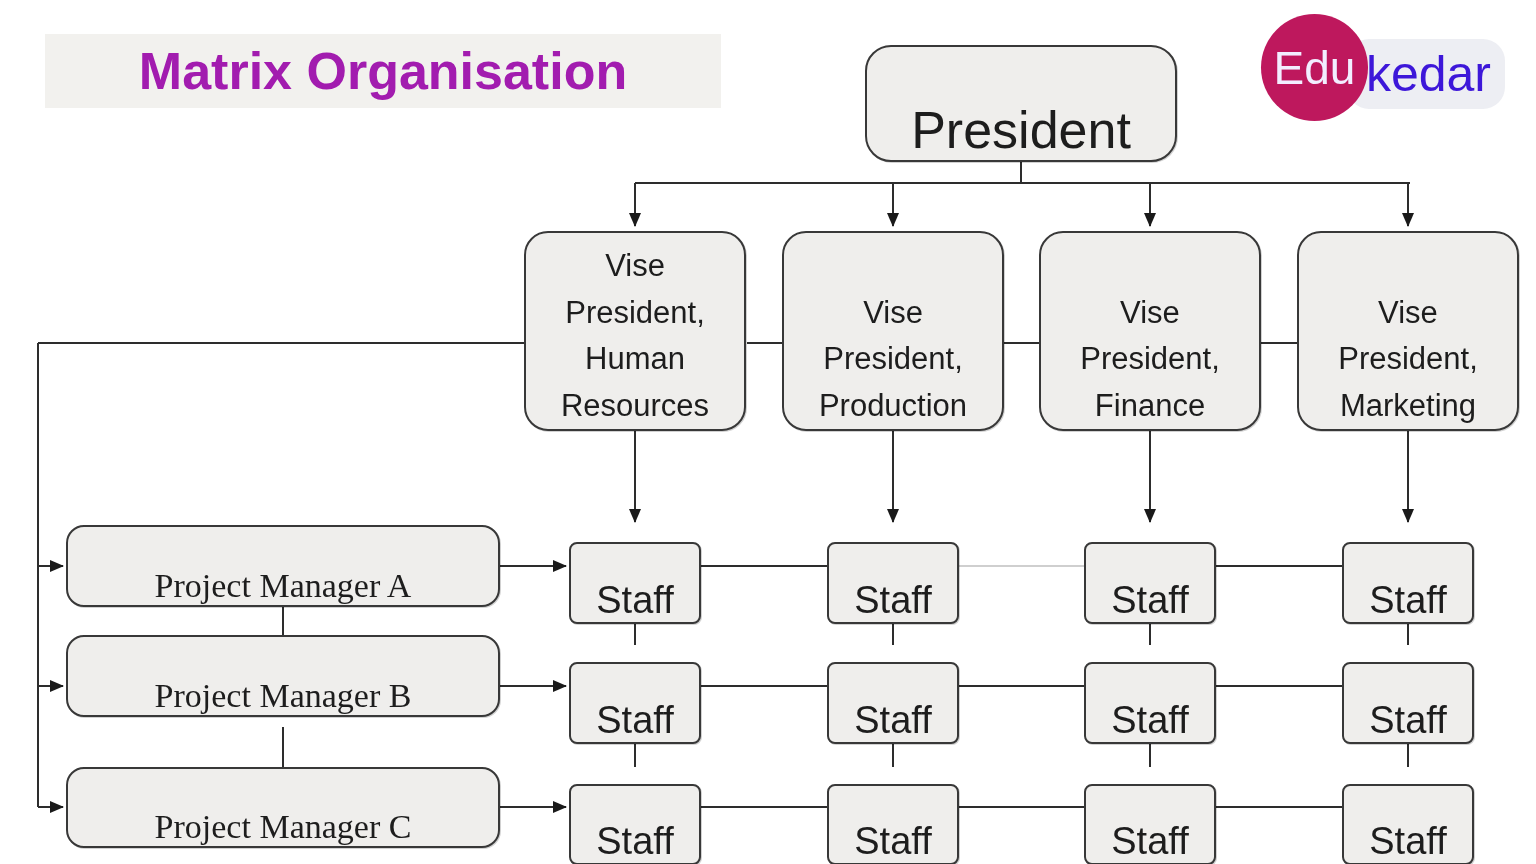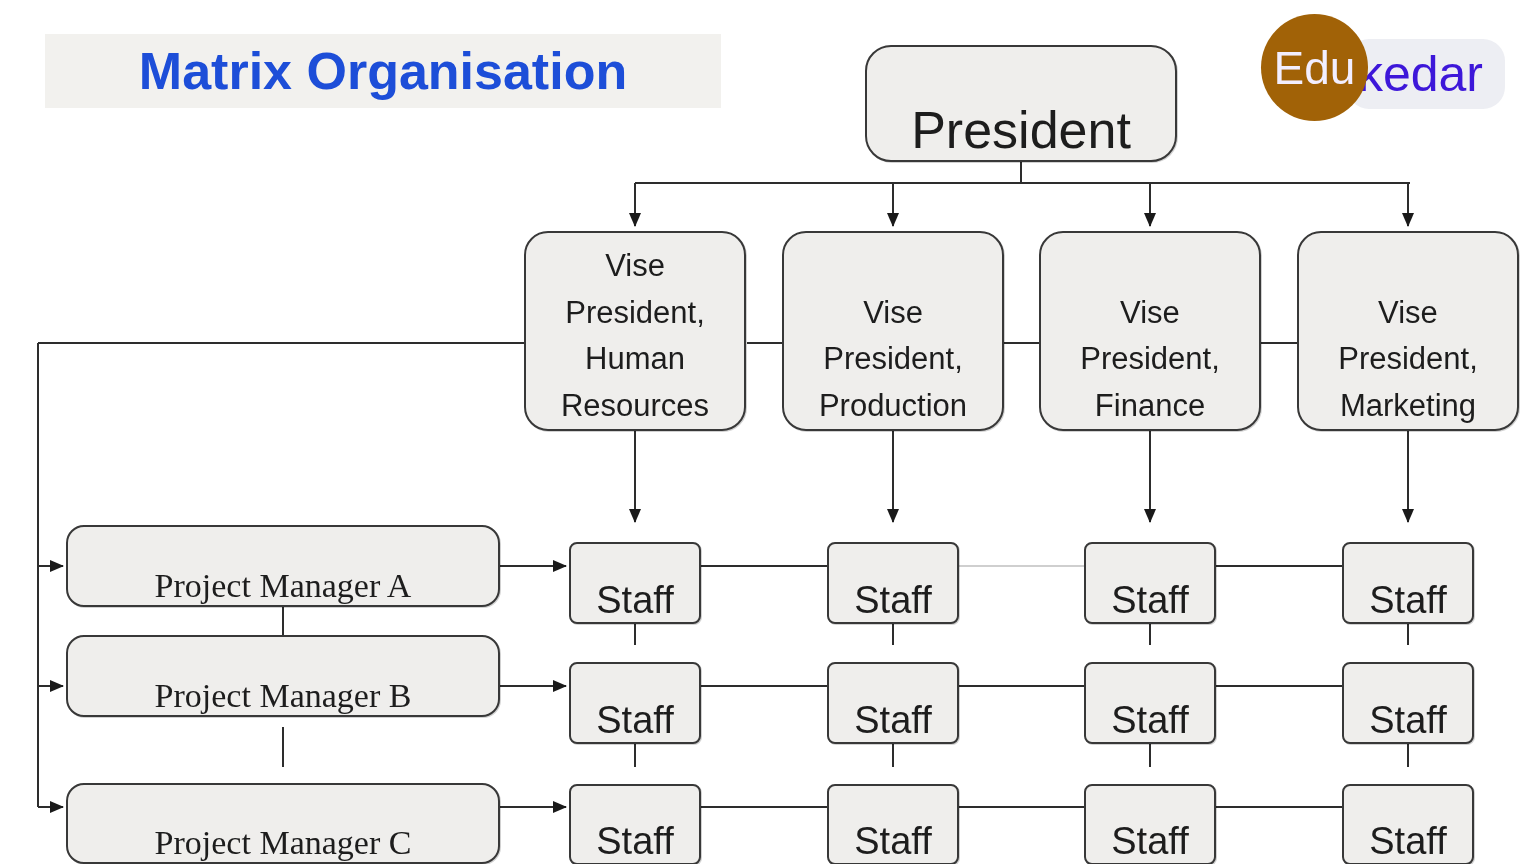--- a/index.html
+++ b/index.html
@@ -10,34 +10,34 @@
     font-family:"Liberation Sans", sans-serif;
     overflow:hidden;
   }
   
   .banner{
     position:absolute;left:45px;top:34px;width:676px;height:74px;
     background:#f2f1ee;
     display:flex;align-items:center;justify-content:center;
   }
   .banner h1{
-    margin:0;font-size:52px;font-weight:bold;color:#1d4ed8;
+    margin:0;font-size:52px;font-weight:bold;color:#a21caf;
     letter-spacing:0px;white-space:nowrap;
   }
   
   .logo-pill{
     position:absolute;left:1347px;top:39px;width:158px;height:70px;
     background:#edeef3;border-radius:22px;z-index:1;
     display:flex;align-items:center;justify-content:flex-end;
-    padding-right:22px;box-sizing:border-box;
+    padding-right:14px;box-sizing:border-box;
   }
   .logo-pill span{font-size:50px;color:#3d17d9;line-height:1;}
   .logo-circle{
     position:absolute;left:1261px;top:14px;width:107px;height:107px;
-    background:#a16207;border-radius:50%;z-index:2;
+    background:#be185d;border-radius:50%;z-index:2;
     display:flex;align-items:center;justify-content:center;
   }
   .logo-circle span{font-size:46px;color:#f2eeff;line-height:1;}
   
   .box{
     position:absolute;
     background:#efeeec;border:2px solid #383838;
     display:flex;align-items:flex-end;justify-content:center;
     color:#1d1d1d;box-sizing:border-box;
     box-shadow:1px 1px 0 rgba(0,0,0,0.18);
@@ -46,21 +46,21 @@
   .president{left:865px;top:45px;width:312px;height:117px;border-radius:26px;font-size:52px;}
   .vp{top:231px;width:222px;height:200px;border-radius:24px;font-size:31px;line-height:1.5;}
   .vp span{white-space:pre-line;}
   .vp1{left:524px;}
   .vp2{left:782px;}
   .vp3{left:1039px;}
   .vp4{left:1297px;}
   .pm{left:66px;width:434px;border-radius:18px;font-size:34px;font-family:Liberation Serif, serif;}
   .pm1{top:525px;height:82px;}
   .pm2{top:635px;height:82px;}
-  .pm3{top:783px;height:81px;}
+  .pm3{top:767px;height:81px;}
   .staff{width:132px;border-radius:8px;font-size:38px;margin-top:17px;}
   .s-c1{left:569px;} .s-c2{left:827px;} .s-c3{left:1084px;} .s-c4{left:1342px;}
   .s-r1{top:525px;height:82px;} .s-r2{top:645px;height:82px;} .s-r3{top:767px;height:81px;}
   
   #connectors{position:absolute;left:0;top:0;z-index:0;}
 </style>
 </head>
 <body>
 
 <div id="canvas">

